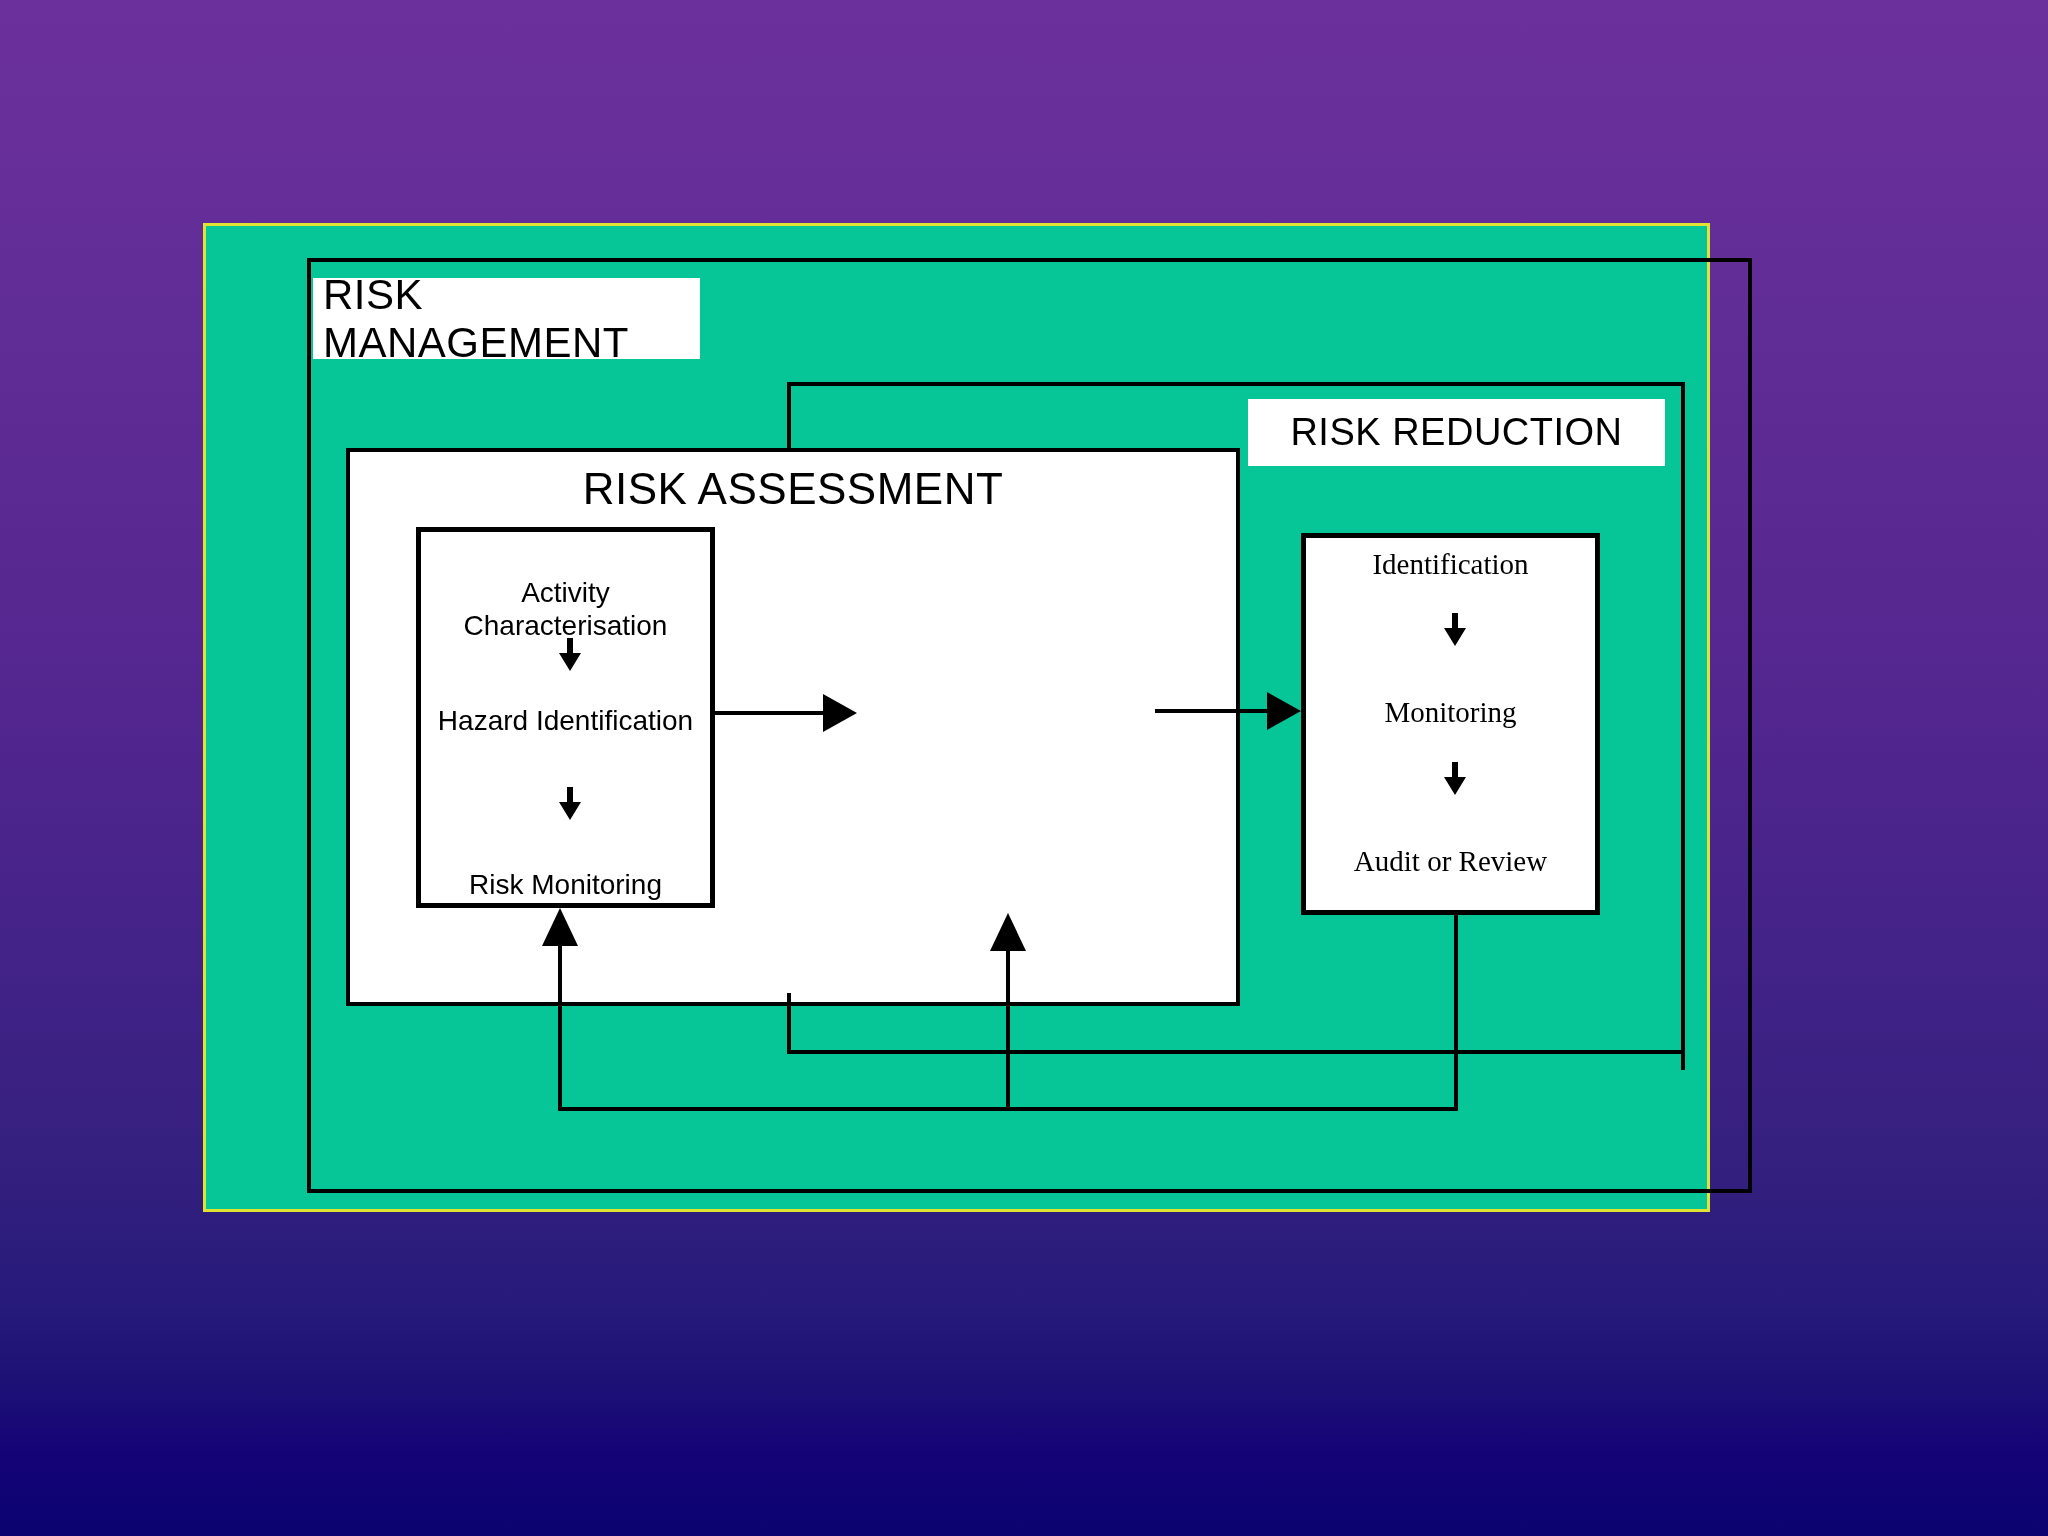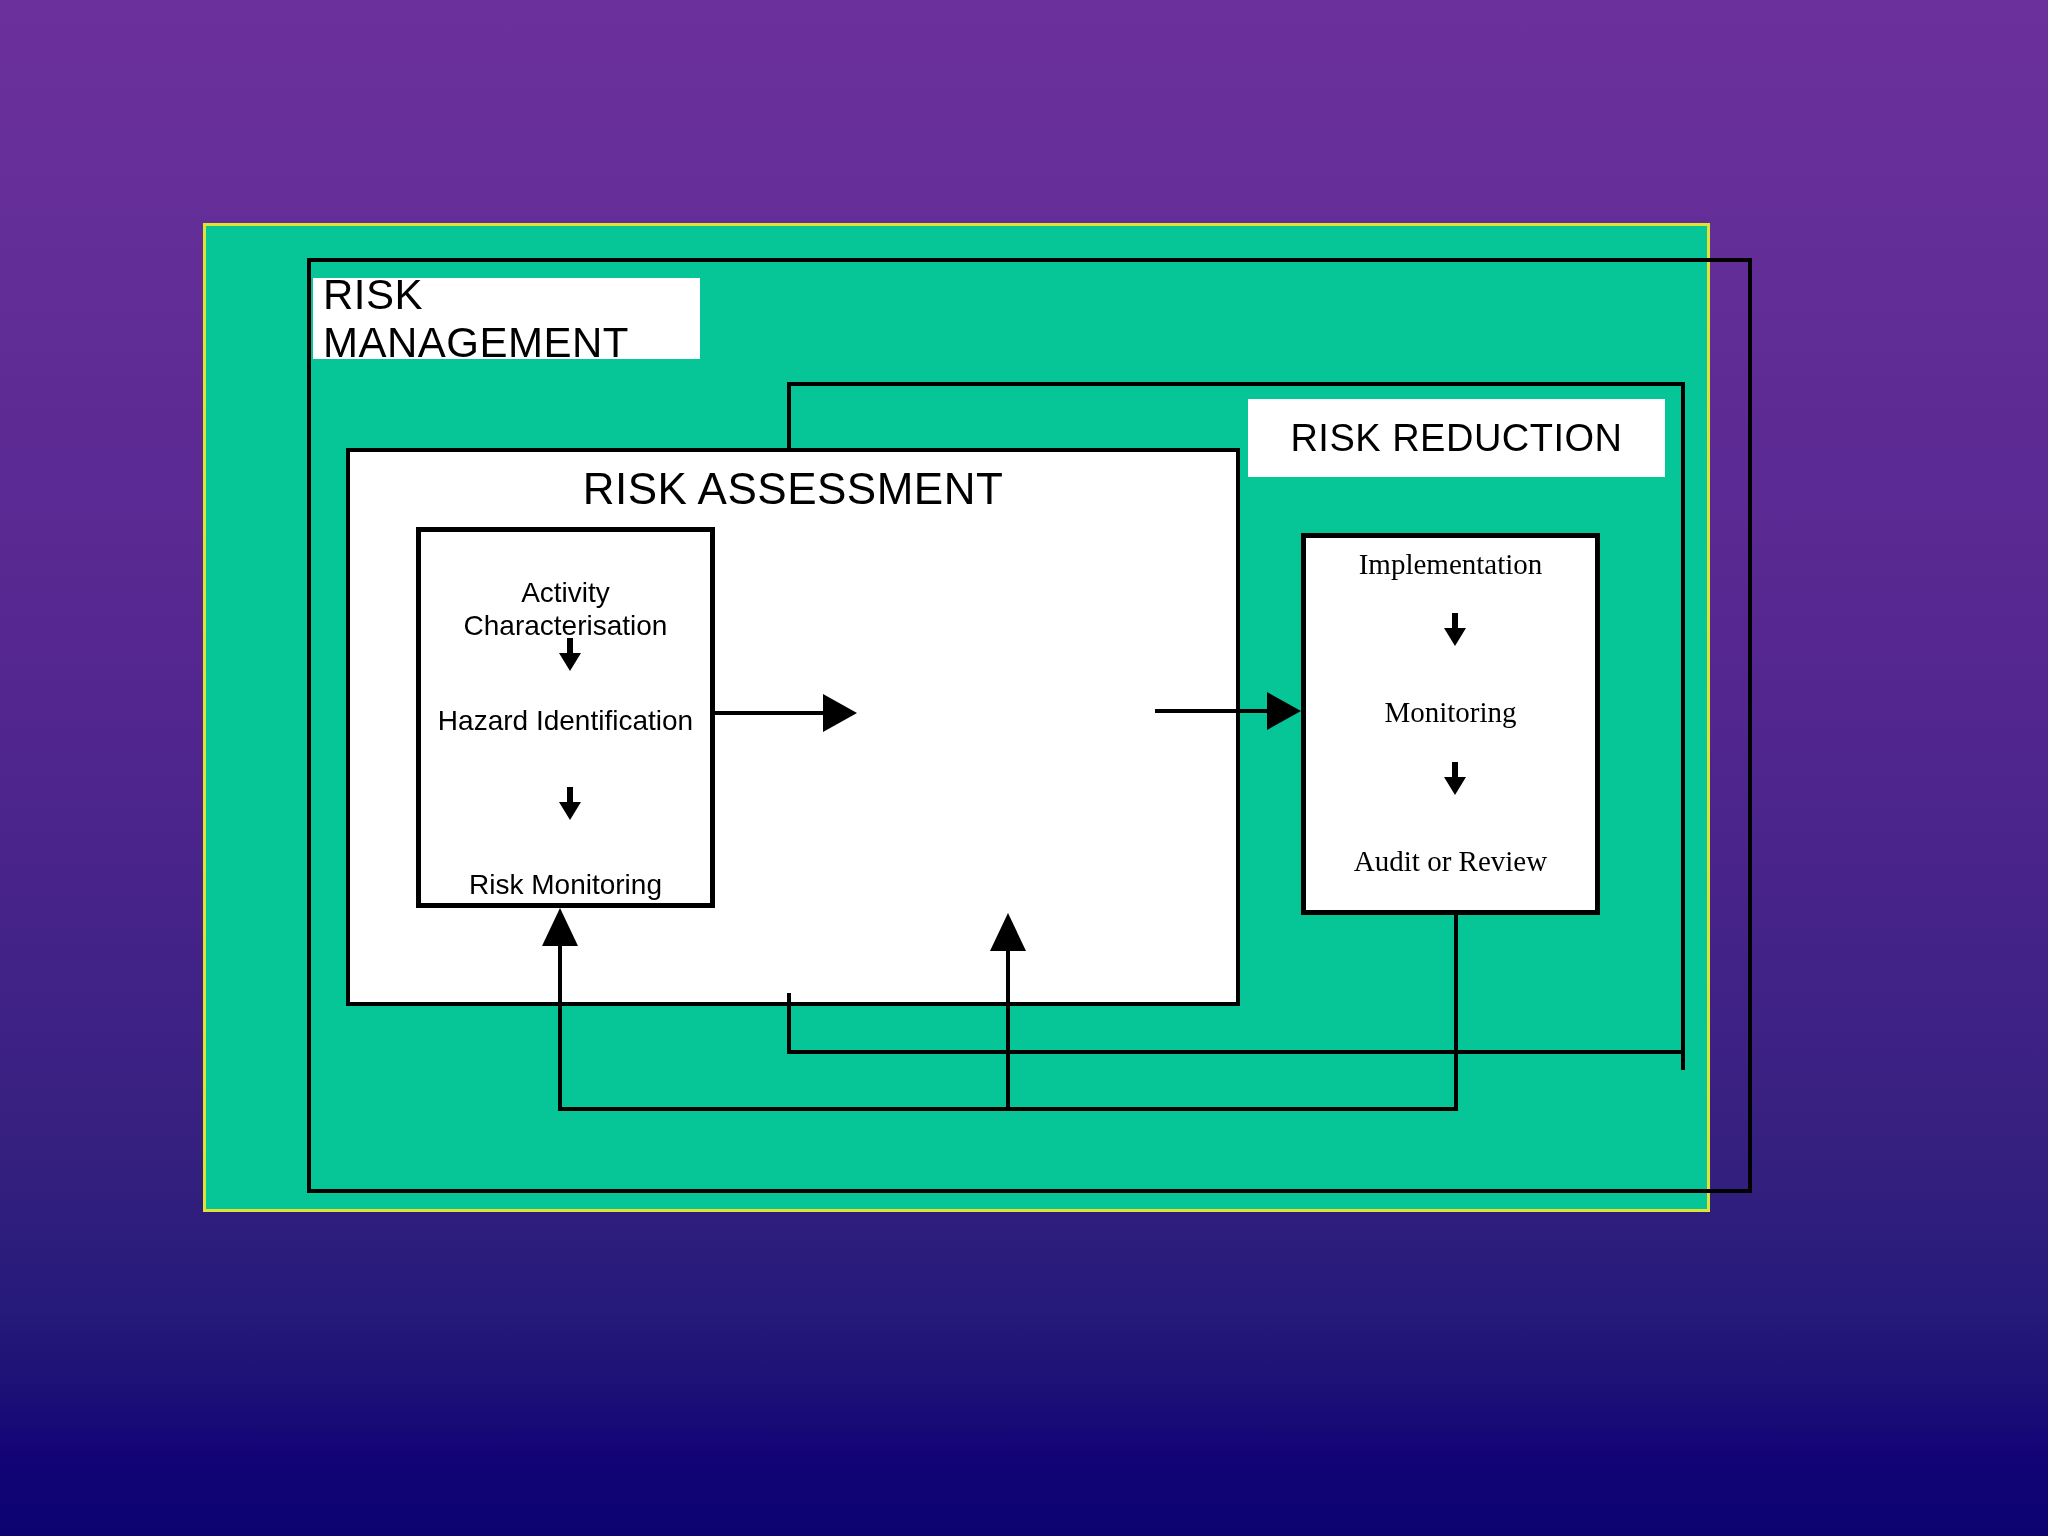--- a/index.html
+++ b/index.html
@@ -36,21 +36,21 @@
     left:307px;top:258px;width:1445px;height:935px;
     border:4px solid var(--line-black,#000);
     box-sizing:border-box;background:transparent;
   }
   .line{background:var(--line-black,#000);}
   .white-label{
     background:var(--box-white,#fff);
     display:flex;align-items:center;box-sizing:border-box;
   }
   .rm-label{left:313px;top:278px;width:387px;height:81px;font-size:42px;padding-left:10px;letter-spacing:0.5px;}
-  .rr-label{left:1248px;top:399px;width:417px;height:78px;font-size:38px;justify-content:center;letter-spacing:0.5px;}
+  .rr-label{left:1248px;top:399px;width:417px;height:67px;font-size:38px;justify-content:center;letter-spacing:0.5px;}
   .assess-box{
     left:346px;top:448px;width:894px;height:558px;
     background:var(--box-white,#fff);
     border:4px solid var(--line-black,#000);
     box-sizing:border-box;
   }
   .assess-title{
     position:absolute;left:0;right:0;top:12px;
     text-align:center;font-size:44px;letter-spacing:0.5px;
   }
@@ -109,21 +109,21 @@
     <div class="darr" style="left:137px;top:255px;">
       <svg width="24" height="34" viewBox="0 0 24 34">
           <polygon points="9,0 15,0 15,15 23,15 12,33 1,15 9,15" fill="#000"></polygon>
         </svg>
     </div>
     <div class="step" style="top:336px;">Risk Monitoring</div>
   </div>
 
 
   <div class="abs node-box box3">
-    <div class="step" style="top:10px;">Implementation</div>
+    <div class="step" style="top:10px;">Identification</div>
     <div class="darr" style="left:137px;top:75px;">
       <svg width="24" height="34" viewBox="0 0 24 34">
           <polygon points="9,0 15,0 15,15 23,15 12,33 1,15 9,15" fill="#000"></polygon>
         </svg>
     </div>
     <div class="step" style="top:158px;">Monitoring</div>
     <div class="darr" style="left:137px;top:224px;">
       <svg width="24" height="34" viewBox="0 0 24 34">
           <polygon points="9,0 15,0 15,15 23,15 12,33 1,15 9,15" fill="#000"></polygon>
         </svg>

